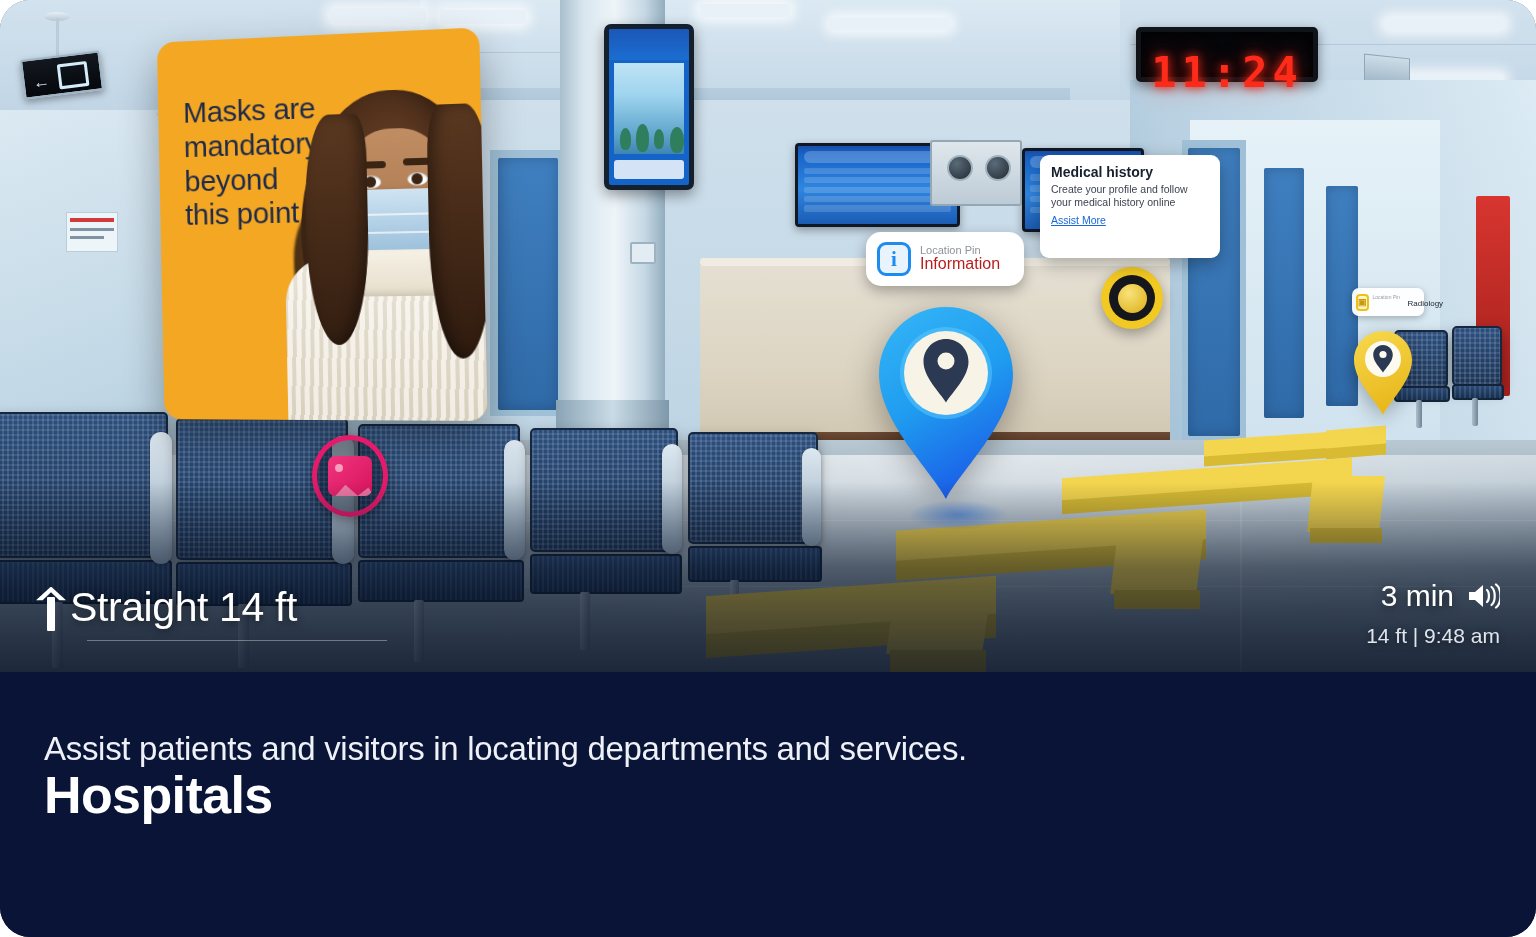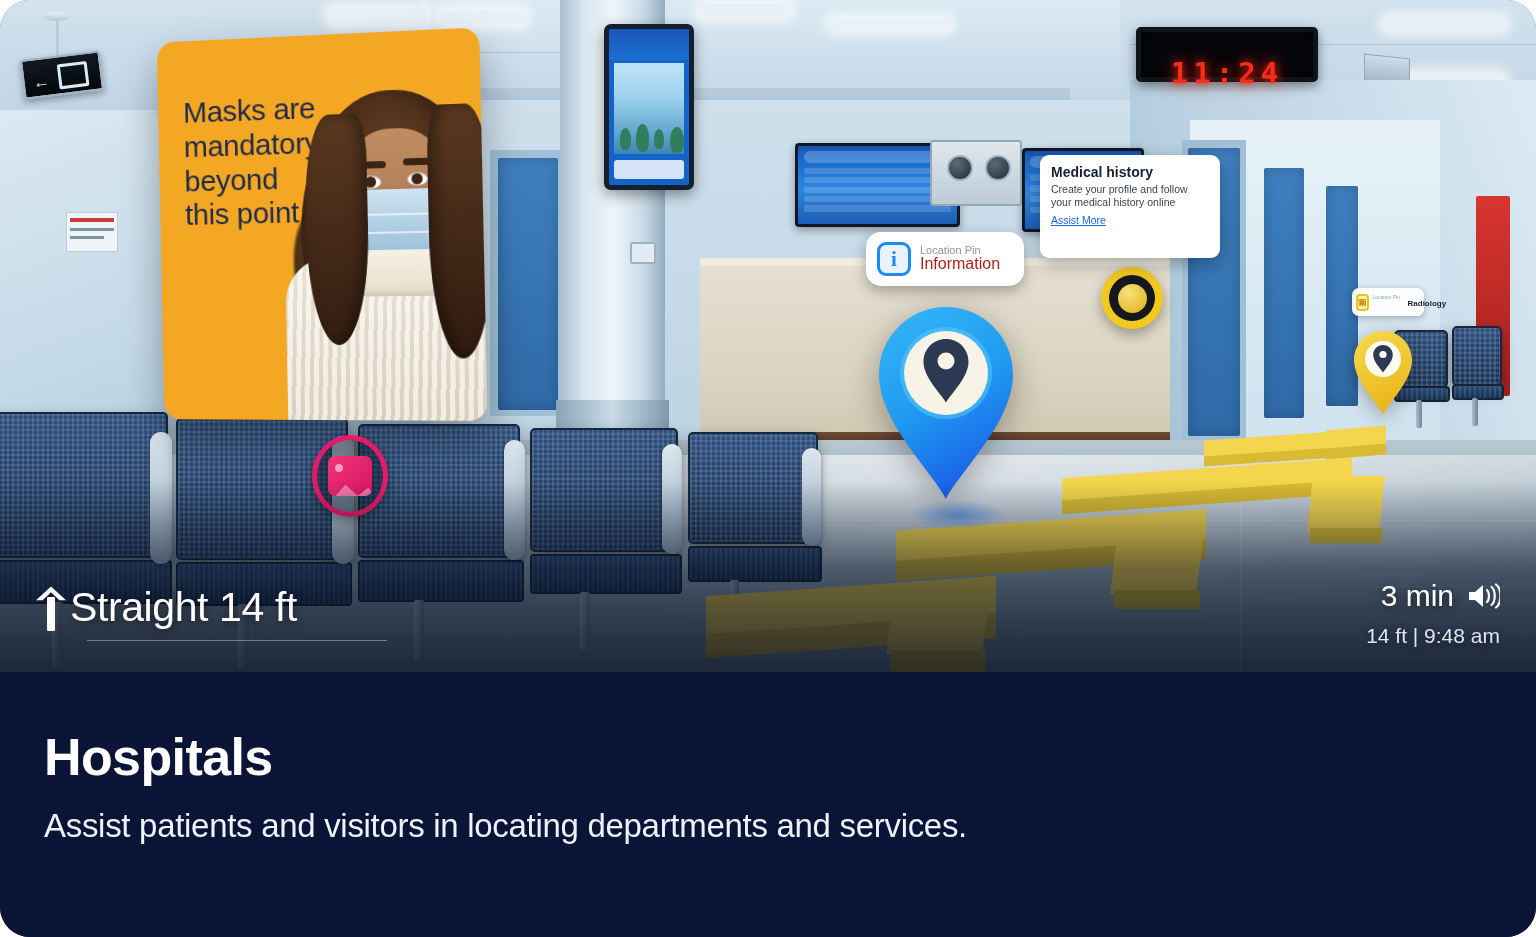--- a/index.html
+++ b/index.html
@@ -173,21 +173,21 @@
 
   
   #led-clock{
     position:absolute; left:1136px; top:27px; width:182px; height:55px;
     background:#05070b; border:5px solid #0f1419; border-radius:5px;
     box-shadow:0 4px 12px rgba(0,0,0,.45), inset 0 0 16px rgba(0,0,0,.9);
     display:flex; align-items:center; justify-content:center;
   }
   #led-clock .t{
     font-family:"DejaVu Sans Mono", monospace;
-    font-size:29px; letter-spacing:5px; font-weight:700;
+    font-size:42px; letter-spacing:5px; font-weight:700;
     color:#ff2b1a; text-shadow:0 0 10px rgba(255,40,20,.95),0 0 22px rgba(255,40,20,.6);margin-top:36px;
   }
 
   
   .seat-unit{position:absolute;}
   .seat-back{
     position:absolute;
     background:
       repeating-linear-gradient(90deg, rgba(255,255,255,.12) 0 2px, rgba(0,0,0,0) 2px 5px),
       repeating-linear-gradient(0deg, rgba(255,255,255,.10) 0 2px, rgba(0,0,0,0) 2px 5px),
@@ -336,21 +336,21 @@
     position:absolute; left:1352px; top:288px; width:72px; height:28px;
     background:rgba(255,255,255,.95); border-radius:7px;
     box-shadow:0 2px 7px rgba(0,0,0,.28);
     display:flex; align-items:center; gap:4px; padding:0 4px;
   }
   #radiology-chip .ic{
     width:17px;height:17px;border-radius:4px;border:2px solid #f2c015;background:#fdf3cb;
     display:flex;align-items:center;justify-content:center;font-size:9px;color:#c99a06;font-weight:700;
   }
   #radiology-chip .sub{font-size:5px;color:#9aa0a8;line-height:1;}
-  #radiology-chip .main{font-size:8px;color:#1b2230;font-weight:700;line-height:1.1;margin-left:35px;}
+  #radiology-chip .main{font-size:8px;color:#1b2230;font-weight:400;line-height:1.1;margin-left:35px;}
 
   
   #med-card{
     position:absolute; left:1040px; top:155px; width:180px; height:103px;
     background:#fff; border-radius:9px; padding:9px 11px;
     box-shadow:0 6px 18px rgba(0,0,0,.3);
   }
   #med-card .h{font-size:14px;font-weight:700;color:#16202e;margin-bottom:3px;}
   #med-card .b{font-size:10.5px;color:#3c444f;line-height:1.28;}
   #med-card .lm{font-size:10.5px;color:#1867d8;text-decoration:underline;margin-top:4px;display:inline-block;}
@@ -739,17 +739,17 @@
             </svg>
           </span>
         </div>
         <div class="meta">14 ft | 9:48 am</div>
       </div>
     </div>
 
   </div>
 
   <div id="bottom-panel">
+    <div id="panel-desc">Assist patients and visitors in locating departments and services.</div>
     <div id="panel-title">Hospitals</div>
-    <div id="panel-desc">Assist patients and visitors in locating departments and services.</div>
   </div>
 
 </div>
 
 </body></html>

